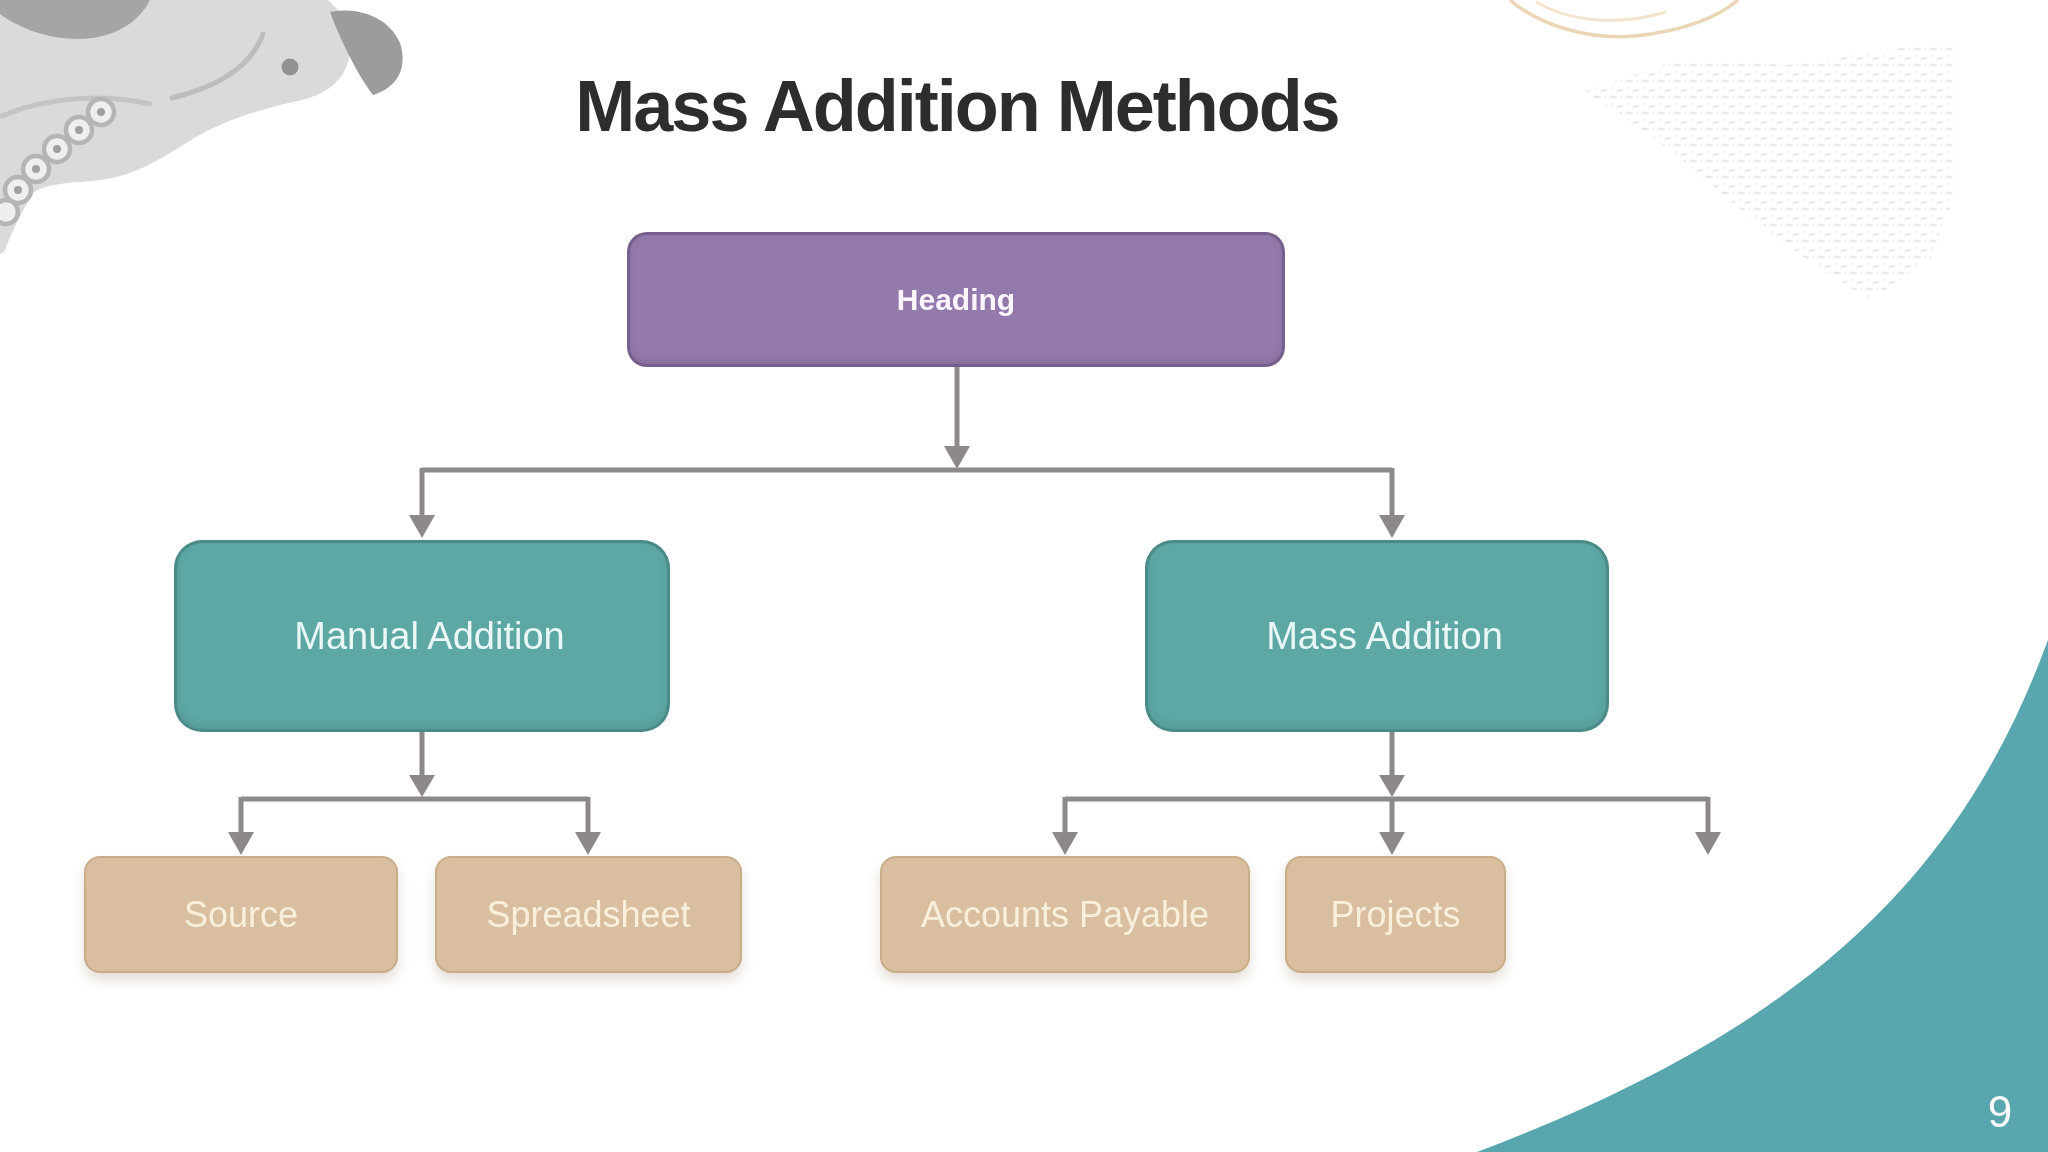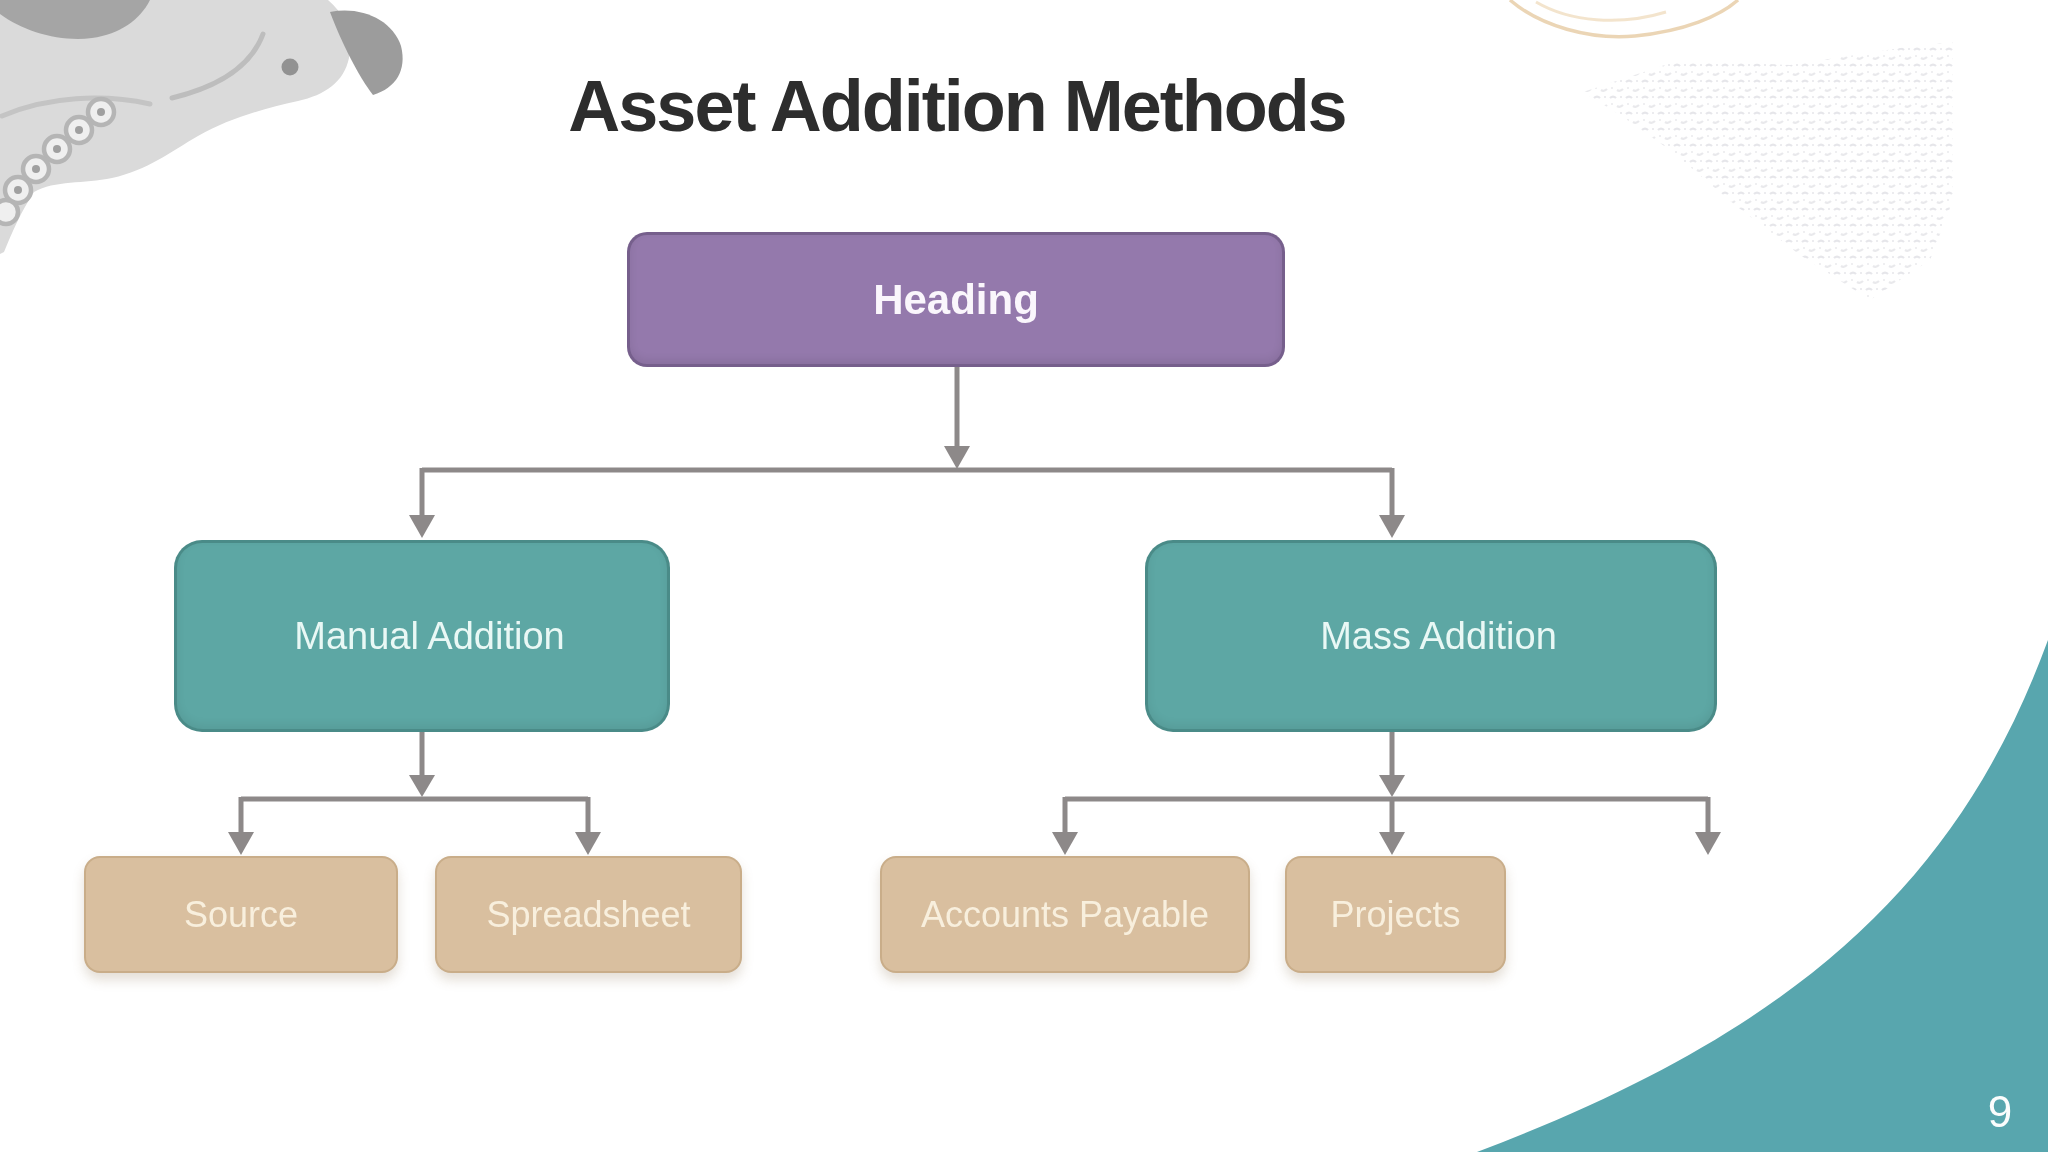--- a/index.html
+++ b/index.html
@@ -22,32 +22,32 @@
     display:flex;align-items:center;justify-content:center;
     text-align:center;
     box-sizing:border-box;
   }
   .node-root{
     left:627px;top:232px;width:658px;height:135px;
     background:#9479ac;
     border:3px solid rgba(92,74,114,.55);
     border-radius:20px;
     box-shadow:inset 0 -4px 8px rgba(0,0,0,.08);
-    color:#faf6fc;font-size:42px;font-weight:700;
+    color:#faf6fc;font-size:30px;font-weight:700;
   }
   .node-branch{
     top:540px;height:192px;
     background:#5da7a4;
     border:3px solid rgba(56,112,108,.5);
     border-radius:28px;
     box-shadow:inset 0 -4px 10px rgba(0,0,0,.07);
     color:#e9f8f5;font-size:38px;font-weight:400;padding-left:15px;
   }
   .node-branch.manual{left:174px;width:496px;}
-  .node-branch.mass{left:1145px;width:572px;}
+  .node-branch.mass{left:1145px;width:464px;}
   .node-leaf{
     top:856px;height:117px;
     background:#d9bf9f;
     border:2px solid rgba(186,156,116,.5);
     border-radius:16px;
     box-shadow:0 7px 12px rgba(130,105,70,.22);
     color:#f8efdd;font-size:36px;font-weight:400;
   }
   .leaf-manual{left:84px;width:314px;}
   .leaf-spreadsheet{left:435px;width:307px;}
@@ -144,21 +144,21 @@
       <polygon points="1052,832 1078,832 1065,855"></polygon>
       <polygon points="1379,832 1405,832 1392,855"></polygon>
       <polygon points="1695,832 1721,832 1708,855"></polygon>
     </g>
   </svg>
 
   <svg class="overlay-svg" viewBox="0 0 2048 1152" aria-hidden="true">
     <path d="M2048,640 C1960,880 1800,1030 1477,1152 L2048,1152 Z" fill="#58a6ae"></path>
   </svg>
 
-  <div class="slide-title">Asset Addition Methods</div>
+  <div class="slide-title">Mass Addition Methods</div>
 
   <div class="node node-root">Heading</div>
 
   <div class="node node-branch manual">Manual Addition</div>
   <div class="node node-branch mass">Mass Addition</div>
 
   <div class="node node-leaf leaf-manual">Source</div>
   <div class="node node-leaf leaf-spreadsheet">Spreadsheet</div>
   <div class="node node-leaf leaf-projects">Projects</div>
   <div class="node node-leaf leaf-ap">Accounts Payable</div>

